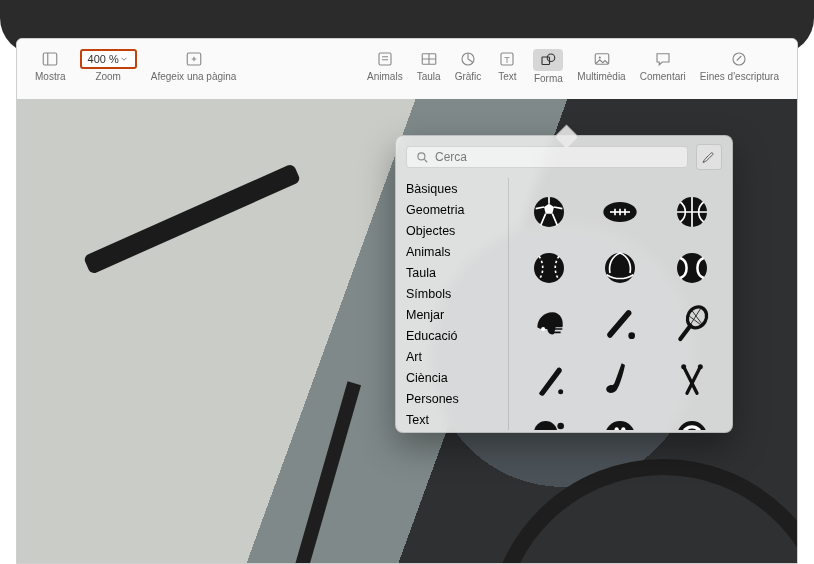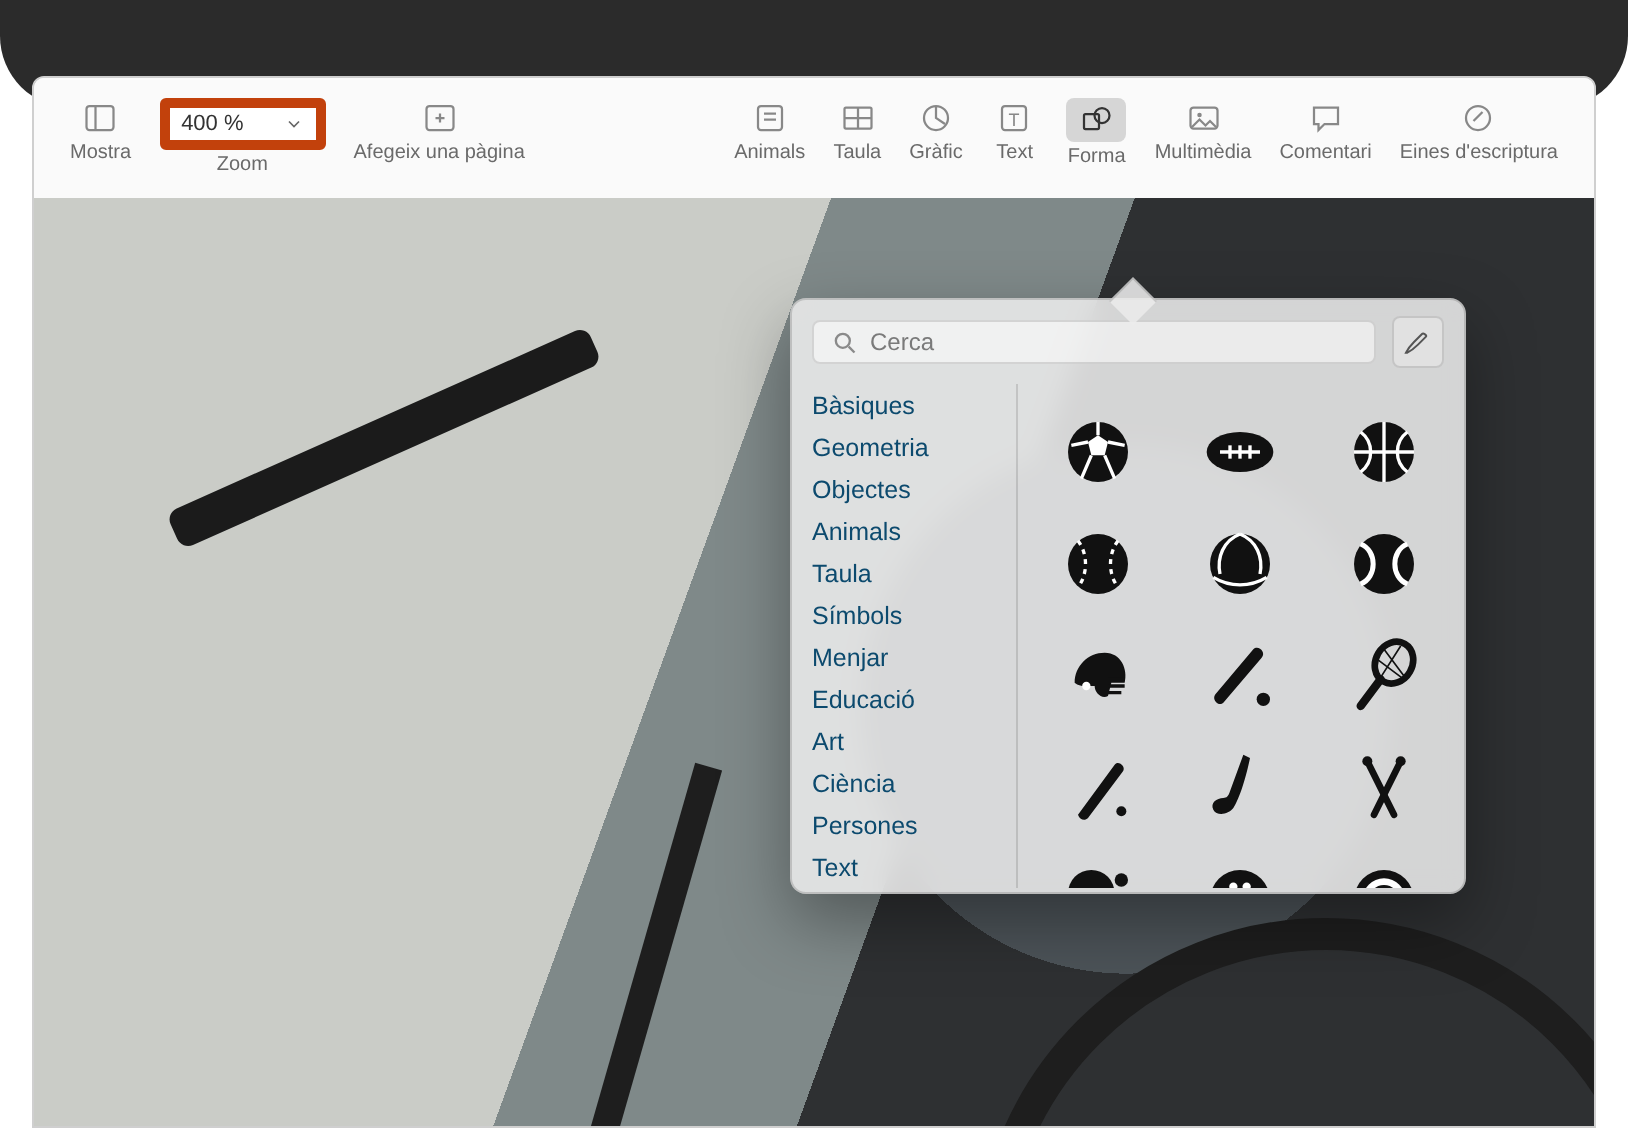--- a/index.html
+++ b/index.html
@@ -6,42 +6,42 @@
   .stage{position:relative;width:814px;height:564px;overflow:hidden}
   
   .bezel{position:absolute;left:0;right:0;top:0;height:54px;background:#2b2b2b;border-radius:0 0 36px 36px}
   .screen{position:absolute;left:16px;right:16px;top:38px;bottom:0;background:#fff;border:1px solid #cfcfcf;border-radius:6px 6px 0 0;overflow:hidden}
   
   .toolbar{height:60px;background:#fafafa;border-bottom:1px solid #d6d6d6;display:flex;align-items:flex-start;padding:10px 14px 0;gap:6px;color:#6a6a6a;font-size:10px}
   .tb-item{display:flex;flex-direction:column;align-items:center;gap:2px;padding:0 4px;cursor:pointer}
   .tb-ic{width:24px;height:20px;display:flex;align-items:center;justify-content:center}
   .tb-item.sel .tb-ic svg *{stroke:#2b2b2b}
   .tb-item.sel .tb-ic{background:#d6d6d6;border-radius:4px;width:30px;height:22px}
-  .zoom-pill{border:5px solid #c2410c;border-radius:3px;padding:2px 6px;font-size:11px;color:#333;background:#fff;display:flex;align-items:center;gap:20px}
+  .zoom-pill{border:2px solid #c2410c;border-radius:3px;padding:2px 6px;font-size:11px;color:#333;background:#fff;display:flex;align-items:center;gap:0}
   .flex-spacer{flex:1}
   svg{display:block}
   
   .canvas{position:absolute;left:0;right:0;top:60px;bottom:0;
     background:
       radial-gradient(circle at 70% 55%,#4a545a 0 22%,transparent 22%),
       linear-gradient(110deg,#c9ccc6 0 42%,#7c8a8a 42% 58%,#2d3033 58% 100%);
     filter:saturate(.7)}
   .handlebar{position:absolute;left:60px;top:110px;width:230px;height:20px;background:#1b1b1b;transform:rotate(-24deg);border-radius:6px}
   .fork{position:absolute;left:300px;top:280px;width:14px;height:220px;background:#1e1e1e;transform:rotate(16deg)}
   .rim{position:absolute;left:470px;top:360px;width:320px;height:320px;border:16px solid #1e1e1e;border-radius:50%}
   
-  .popover{position:absolute;left:378px;top:110px;width:336px;height:296px;
+  .popover{position:absolute;left:378px;top:96px;width:336px;height:296px;
     background:rgba(236,236,236,.88);border:1px solid rgba(0,0,0,.14);border-radius:8px;
     box-shadow:0 14px 34px rgba(0,0,0,.35);backdrop-filter:blur(6px)}
   .pop-arrow{position:absolute;left:162px;top:-8px;width:16px;height:16px;background:rgba(236,236,236,.88);border-left:1px solid rgba(0,0,0,.14);border-top:1px solid rgba(0,0,0,.14);transform:rotate(45deg)}
   .pop-head{display:flex;align-items:center;gap:8px;padding:8px 10px}
   .search{flex:1;display:flex;align-items:center;gap:6px;background:rgba(255,255,255,.55);border:1px solid rgba(0,0,0,.12);border-radius:4px;padding:3px 8px;color:#7a7a7a;font-size:12px}
   .pen-btn{width:24px;height:24px;display:flex;align-items:center;justify-content:center;border:1px solid rgba(0,0,0,.12);border-radius:4px;background:rgba(255,255,255,.3)}
   .pop-body{display:flex;height:252px}
-  .cat-list{width:112px;border-right:1px solid rgba(0,0,0,.12);overflow-y:auto;font-size:12.5px;color:#0c4a6e}
+  .cat-list{width:112px;border-right:1px solid rgba(0,0,0,.12);overflow-y:auto;font-size:12.5px;color:#000000}
   .cat-row{padding:3.5px 10px;cursor:pointer;white-space:nowrap}
   .shape-grid{flex:1;overflow-y:auto;padding:6px 4px;display:grid;grid-template-columns:repeat(3,1fr);grid-auto-rows:56px;justify-items:center;align-items:center}
   .shape-cell{width:48px;height:48px;display:flex;align-items:center;justify-content:center;color:#1a1a1a;cursor:pointer}
   ::-webkit-scrollbar{width:10px}
   ::-webkit-scrollbar-thumb{background:rgba(0,0,0,.25);border-radius:5px}
 </style>
 </head>
 <body>
 
 <svg width="0" height="0" style="position:absolute">

